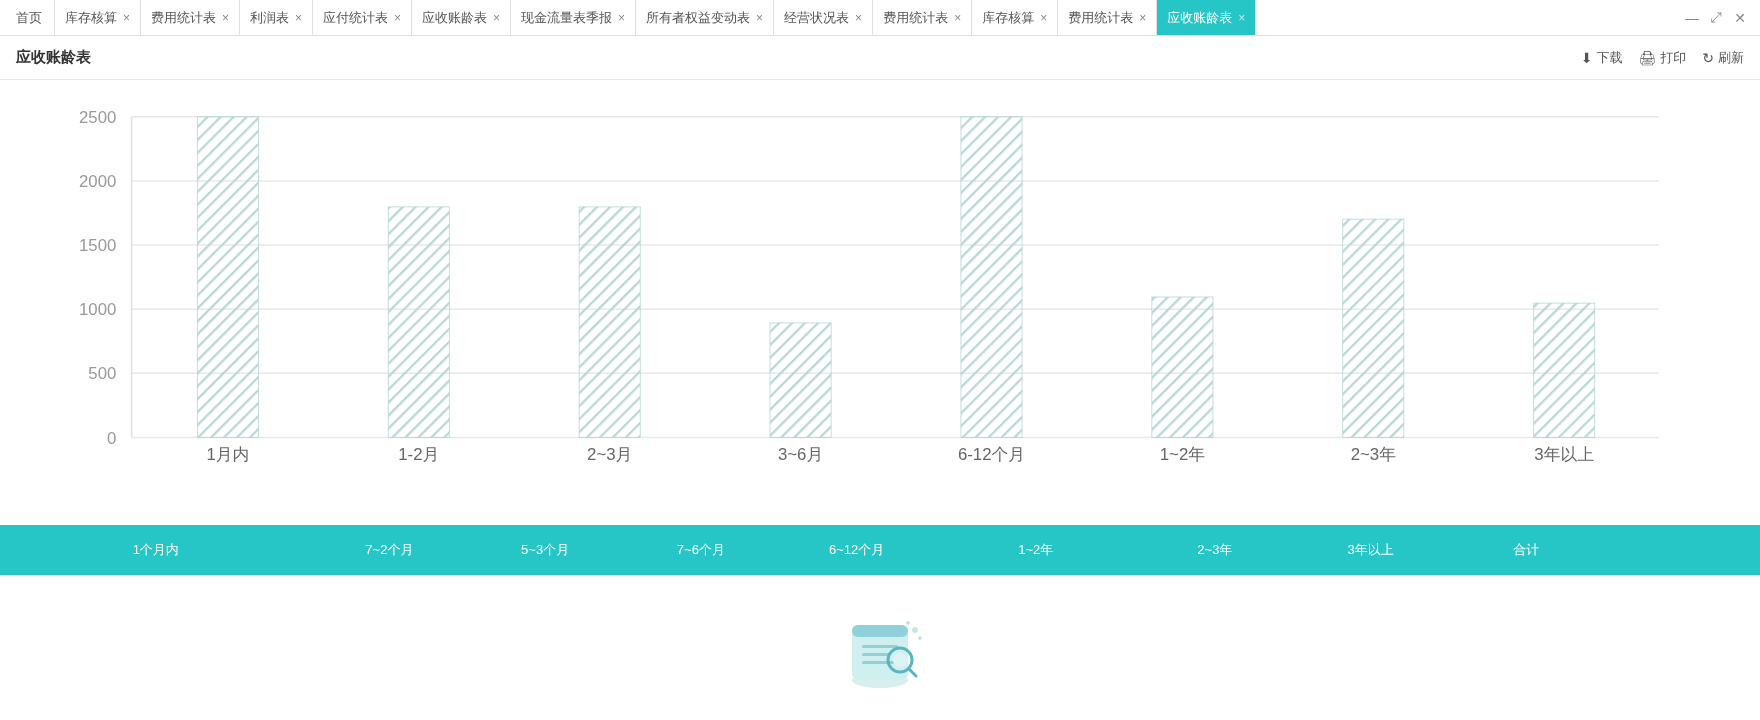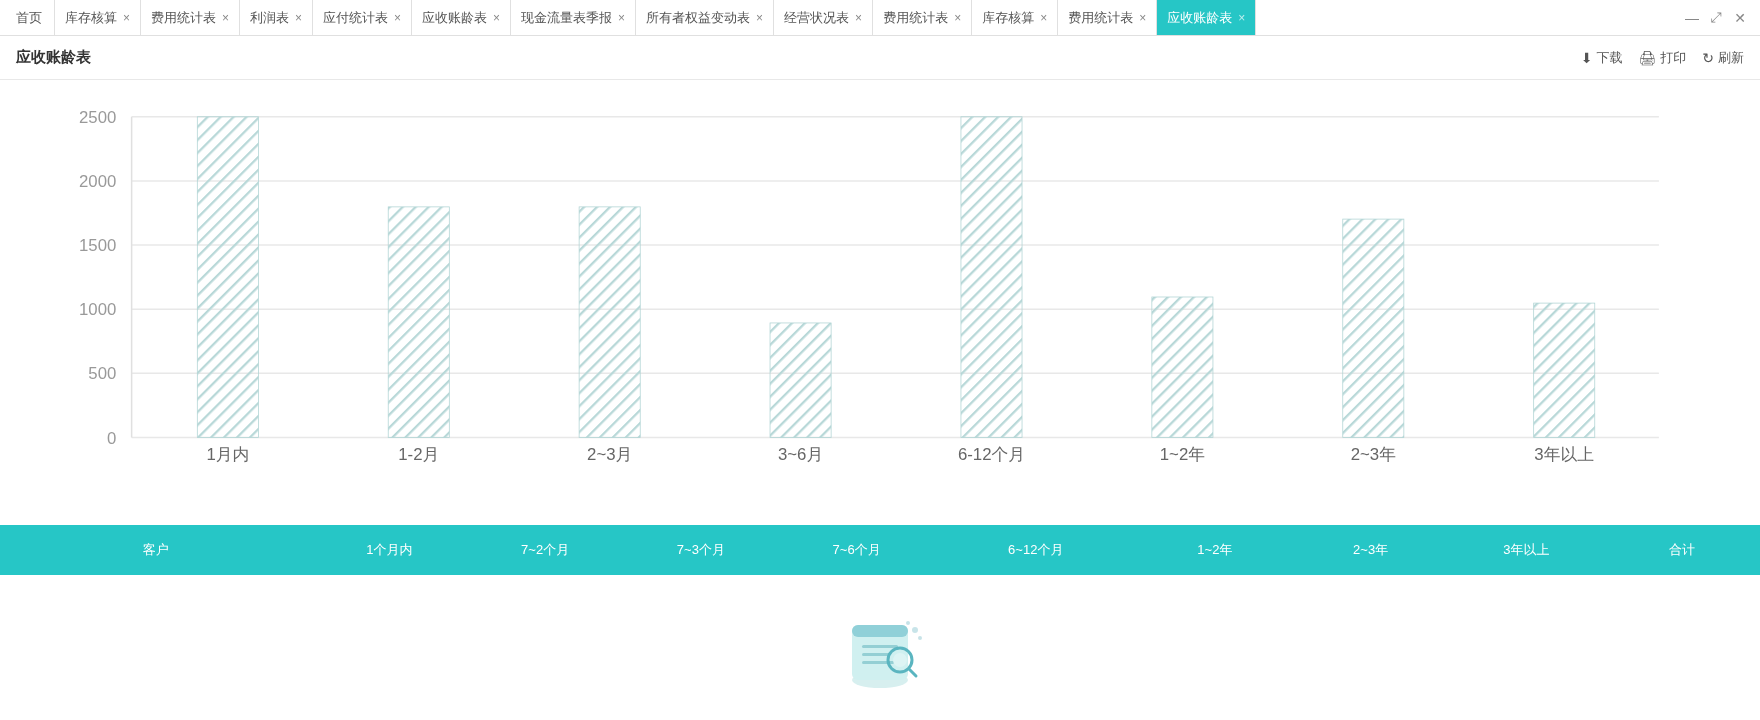--- a/index.html
+++ b/index.html
@@ -297,24 +297,23 @@
       <rect x="853" y="77" width="40" height="143" class="bar-pattern"></rect>
       <text x="873" y="235" class="chart-x-label" text-anchor="middle">2~3年</text>
 
       <rect x="978" y="132" width="40" height="88" class="bar-pattern"></rect>
       <text x="998" y="235" class="chart-x-label" text-anchor="middle">3年以上</text>
 
     </svg>
   </div>
 
   <div class="table-header" id="table-header-row">
-  <div class="th-cell">客户</div>
       <div class="th-cell">1个月内</div>
       <div class="th-cell">7~2个月</div>
-      <div class="th-cell">7~3个月</div>
+      <div class="th-cell">5~3个月</div>
       <div class="th-cell">7~6个月</div>
       <div class="th-cell">6~12个月</div>
       <div class="th-cell">1~2年</div>
       <div class="th-cell">2~3年</div>
       <div class="th-cell">3年以上</div>
       <div class="th-cell">合计</div>
     </div>
 
   <div class="empty-state">
 

